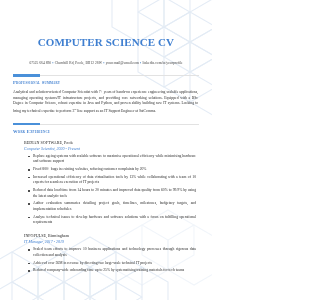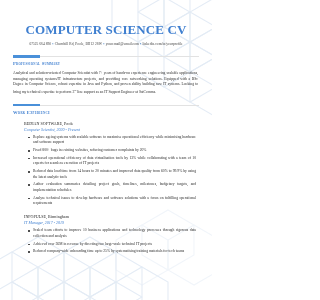--- a/index.html
+++ b/index.html
@@ -36,23 +36,23 @@
   .content {
     position: relative;
     z-index: 2;
     padding: 0;
   }
   .cv-title {
     text-align: center;
     color: #3f7fd0;
     font-family: "Liberation Serif", serif;
     font-weight: bold;
-    font-size: 13px;
+    font-size: 11px;
     letter-spacing: 0.1px;
-    margin: 0;
+    margin: 12px;
     padding: 23px 0 0 0;
     line-height: 14px;
   }
   .contact-line {
     text-align: center;
     font-family: "Liberation Serif", serif;
     font-size: 3.5px;
     color: #3f3f3f;
     letter-spacing: 0.05px;
     margin: 5px 0 0 0;

